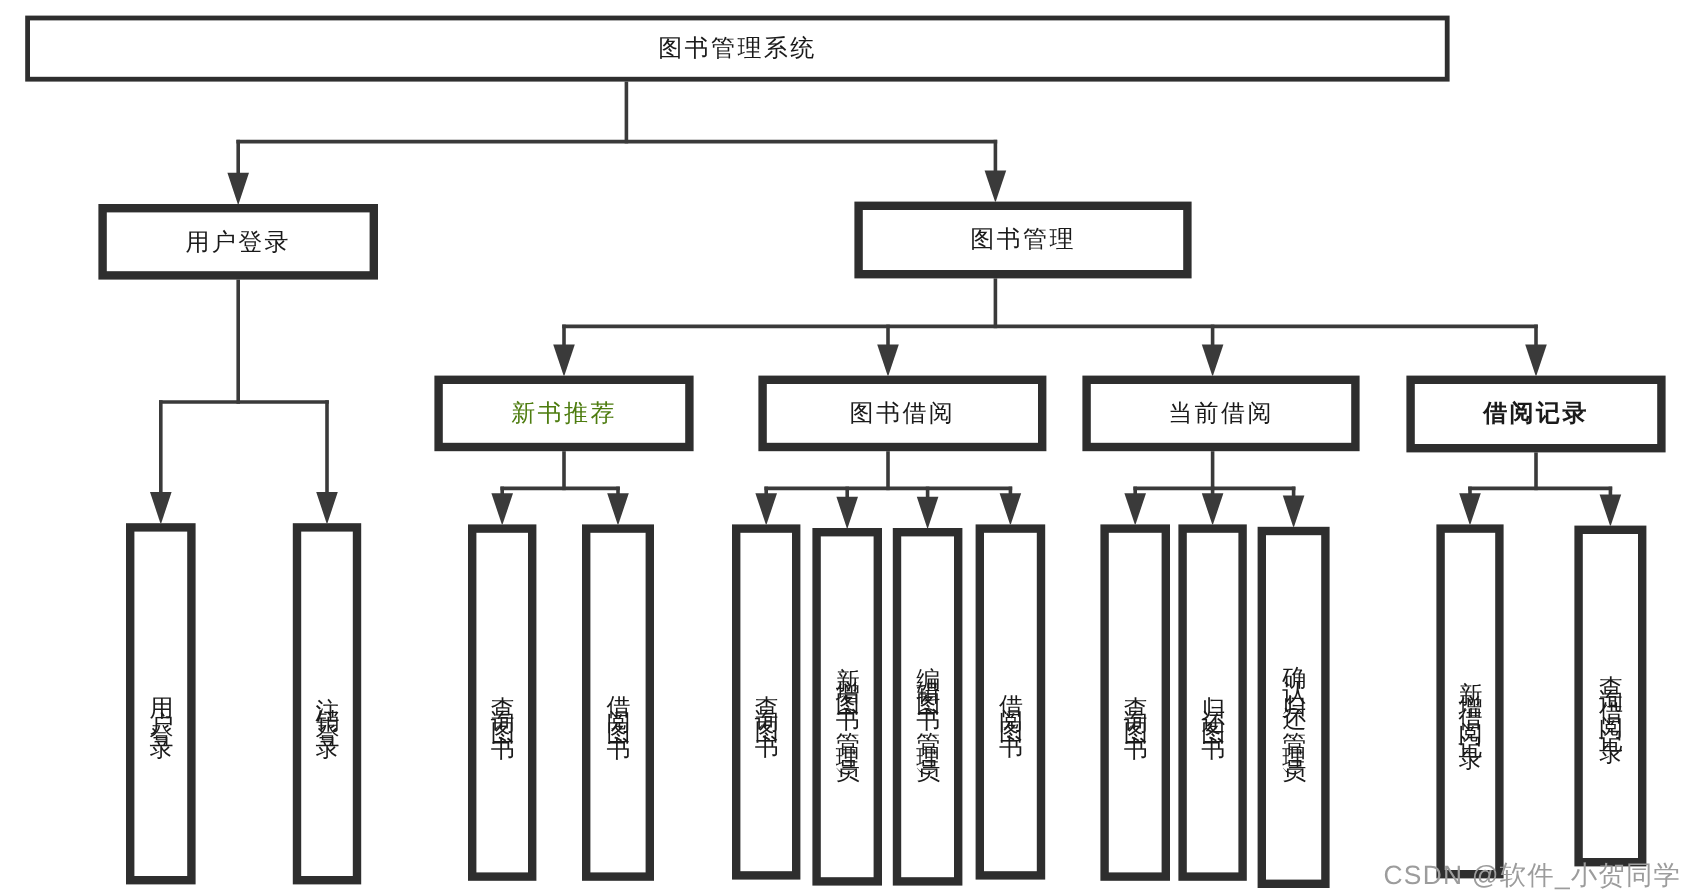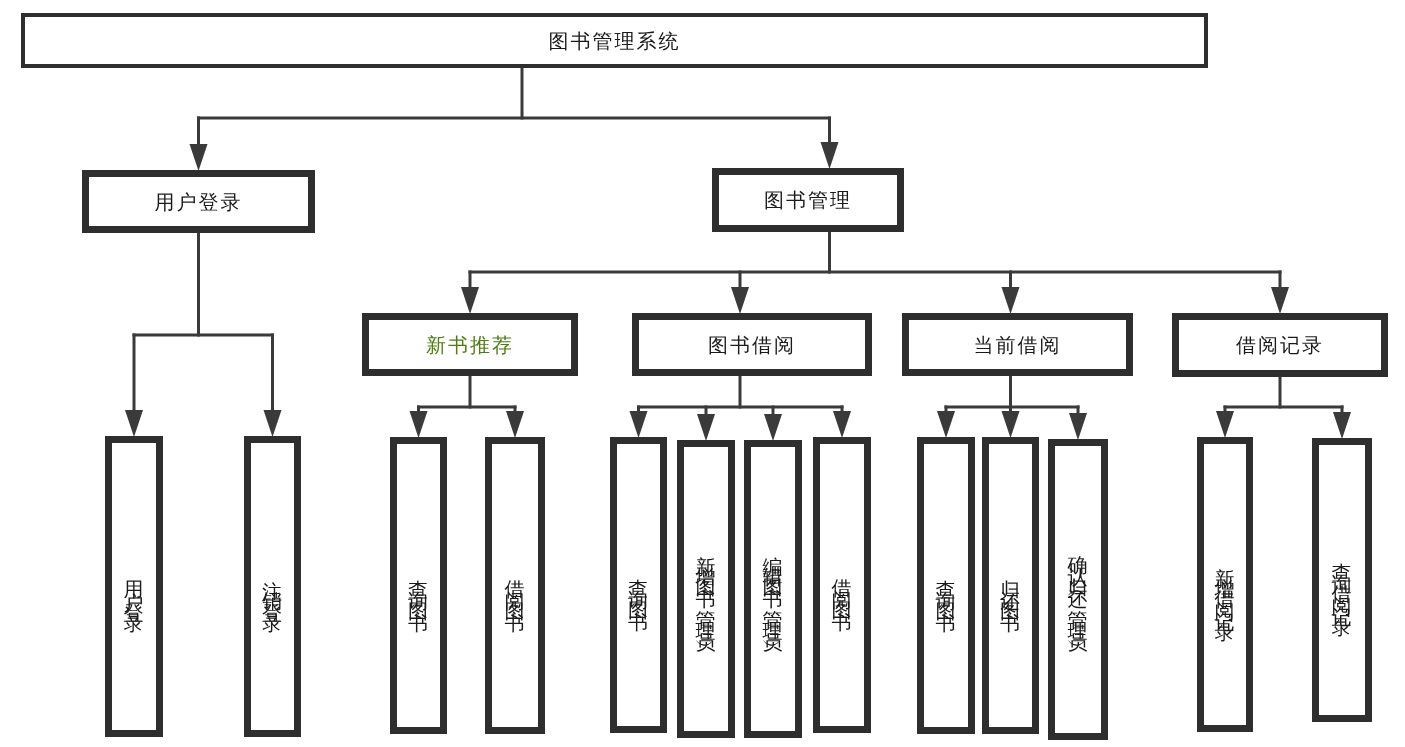--- a/index.html
+++ b/index.html
@@ -112,34 +112,34 @@
       <line x1="1342" y1="407" x2="1342" y2="415" stroke="#3a3a3a" stroke-width="3" stroke-linecap="square"></line>
       <polygon points="1333,412 1351,412 1342,439" fill="#3a3a3a"></polygon>
     </svg>
   <div id="nodes">
       <div class="node" style="left: 21px; top: 13px; width: 1187px; height: 55px; border-color: rgb(46, 46, 46); border-width: 4px;">
         <span class="label" style="color: rgb(26, 26, 26);">图书管理系统</span>
       </div>
       <div class="node" style="left: 82px; top: 170px; width: 233px; height: 63px; border-color: rgb(46, 46, 46);">
         <span class="label" style="color: rgb(26, 26, 26);">用户登录</span>
       </div>
-      <div class="node" style="left: 712px; top: 168px; width: 192px; height: 64px; border-color: rgb(46, 46, 46);">
+      <div class="node" style="left: 712px; top: 168px; width: 281px; height: 64px; border-color: rgb(46, 46, 46);">
         <span class="label" style="color: rgb(26, 26, 26);">图书管理</span>
       </div>
       <div class="node" style="left: 362px; top: 313px; width: 216px; height: 63px; border-color: rgb(46, 46, 46);">
         <span class="label" style="color: #4d7c0f;">新书推荐</span>
       </div>
       <div class="node" style="left: 632px; top: 313px; width: 240px; height: 63px; border-color: rgb(46, 46, 46);">
         <span class="label" style="color: rgb(26, 26, 26);">图书借阅</span>
       </div>
       <div class="node" style="left: 902px; top: 313px; width: 231px; height: 63px; border-color: rgb(46, 46, 46);">
         <span class="label" style="color: rgb(26, 26, 26);">当前借阅</span>
       </div>
       <div class="node" style="left: 1172px; top: 313px; width: 216px; height: 64px; border-color: rgb(46, 46, 46);">
-        <span class="label" style="color: rgb(26, 26, 26);">借阅记录</span>
+        <span class="label" style="color: rgb(26, 26, 26); font-weight: bold;">借阅记录</span>
       </div>
       <div class="node vertical" style="left: 105px; top: 436px; width: 58px; height: 301px; border-color: rgb(46, 46, 46);">
         <span class="label" style="color: rgb(26, 26, 26);">用户登录</span>
       </div>
       <div class="node vertical" style="left: 244px; top: 436px; width: 57px; height: 301px; border-color: rgb(46, 46, 46);">
         <span class="label" style="color: rgb(26, 26, 26);">注销登录</span>
       </div>
       <div class="node vertical" style="left: 390px; top: 437px; width: 57px; height: 297px; border-color: rgb(46, 46, 46);">
         <span class="label" style="color: rgb(26, 26, 26);">查询图书</span>
       </div>
@@ -167,13 +167,14 @@
       <div class="node vertical" style="left: 1048px; top: 439px; width: 60px; height: 301px; border-color: rgb(46, 46, 46);">
         <span class="label" style="color: rgb(26, 26, 26);">确认归还（管理员）</span>
       </div>
       <div class="node vertical" style="left: 1197px; top: 437px; width: 56px; height: 295px; border-color: rgb(46, 46, 46);">
         <span class="label" style="color: rgb(26, 26, 26);">新增借阅记录</span>
       </div>
       <div class="node vertical" style="left: 1312px; top: 438px; width: 60px; height: 284px; border-color: rgb(46, 46, 46);">
         <span class="label" style="color: rgb(26, 26, 26);">查询借阅记录</span>
       </div>
     </div>
+  <div id="watermark" style="color: rgb(156, 156, 156);">CSDN @软件_小贺同学</div>
 </div>
 
 </body></html>

